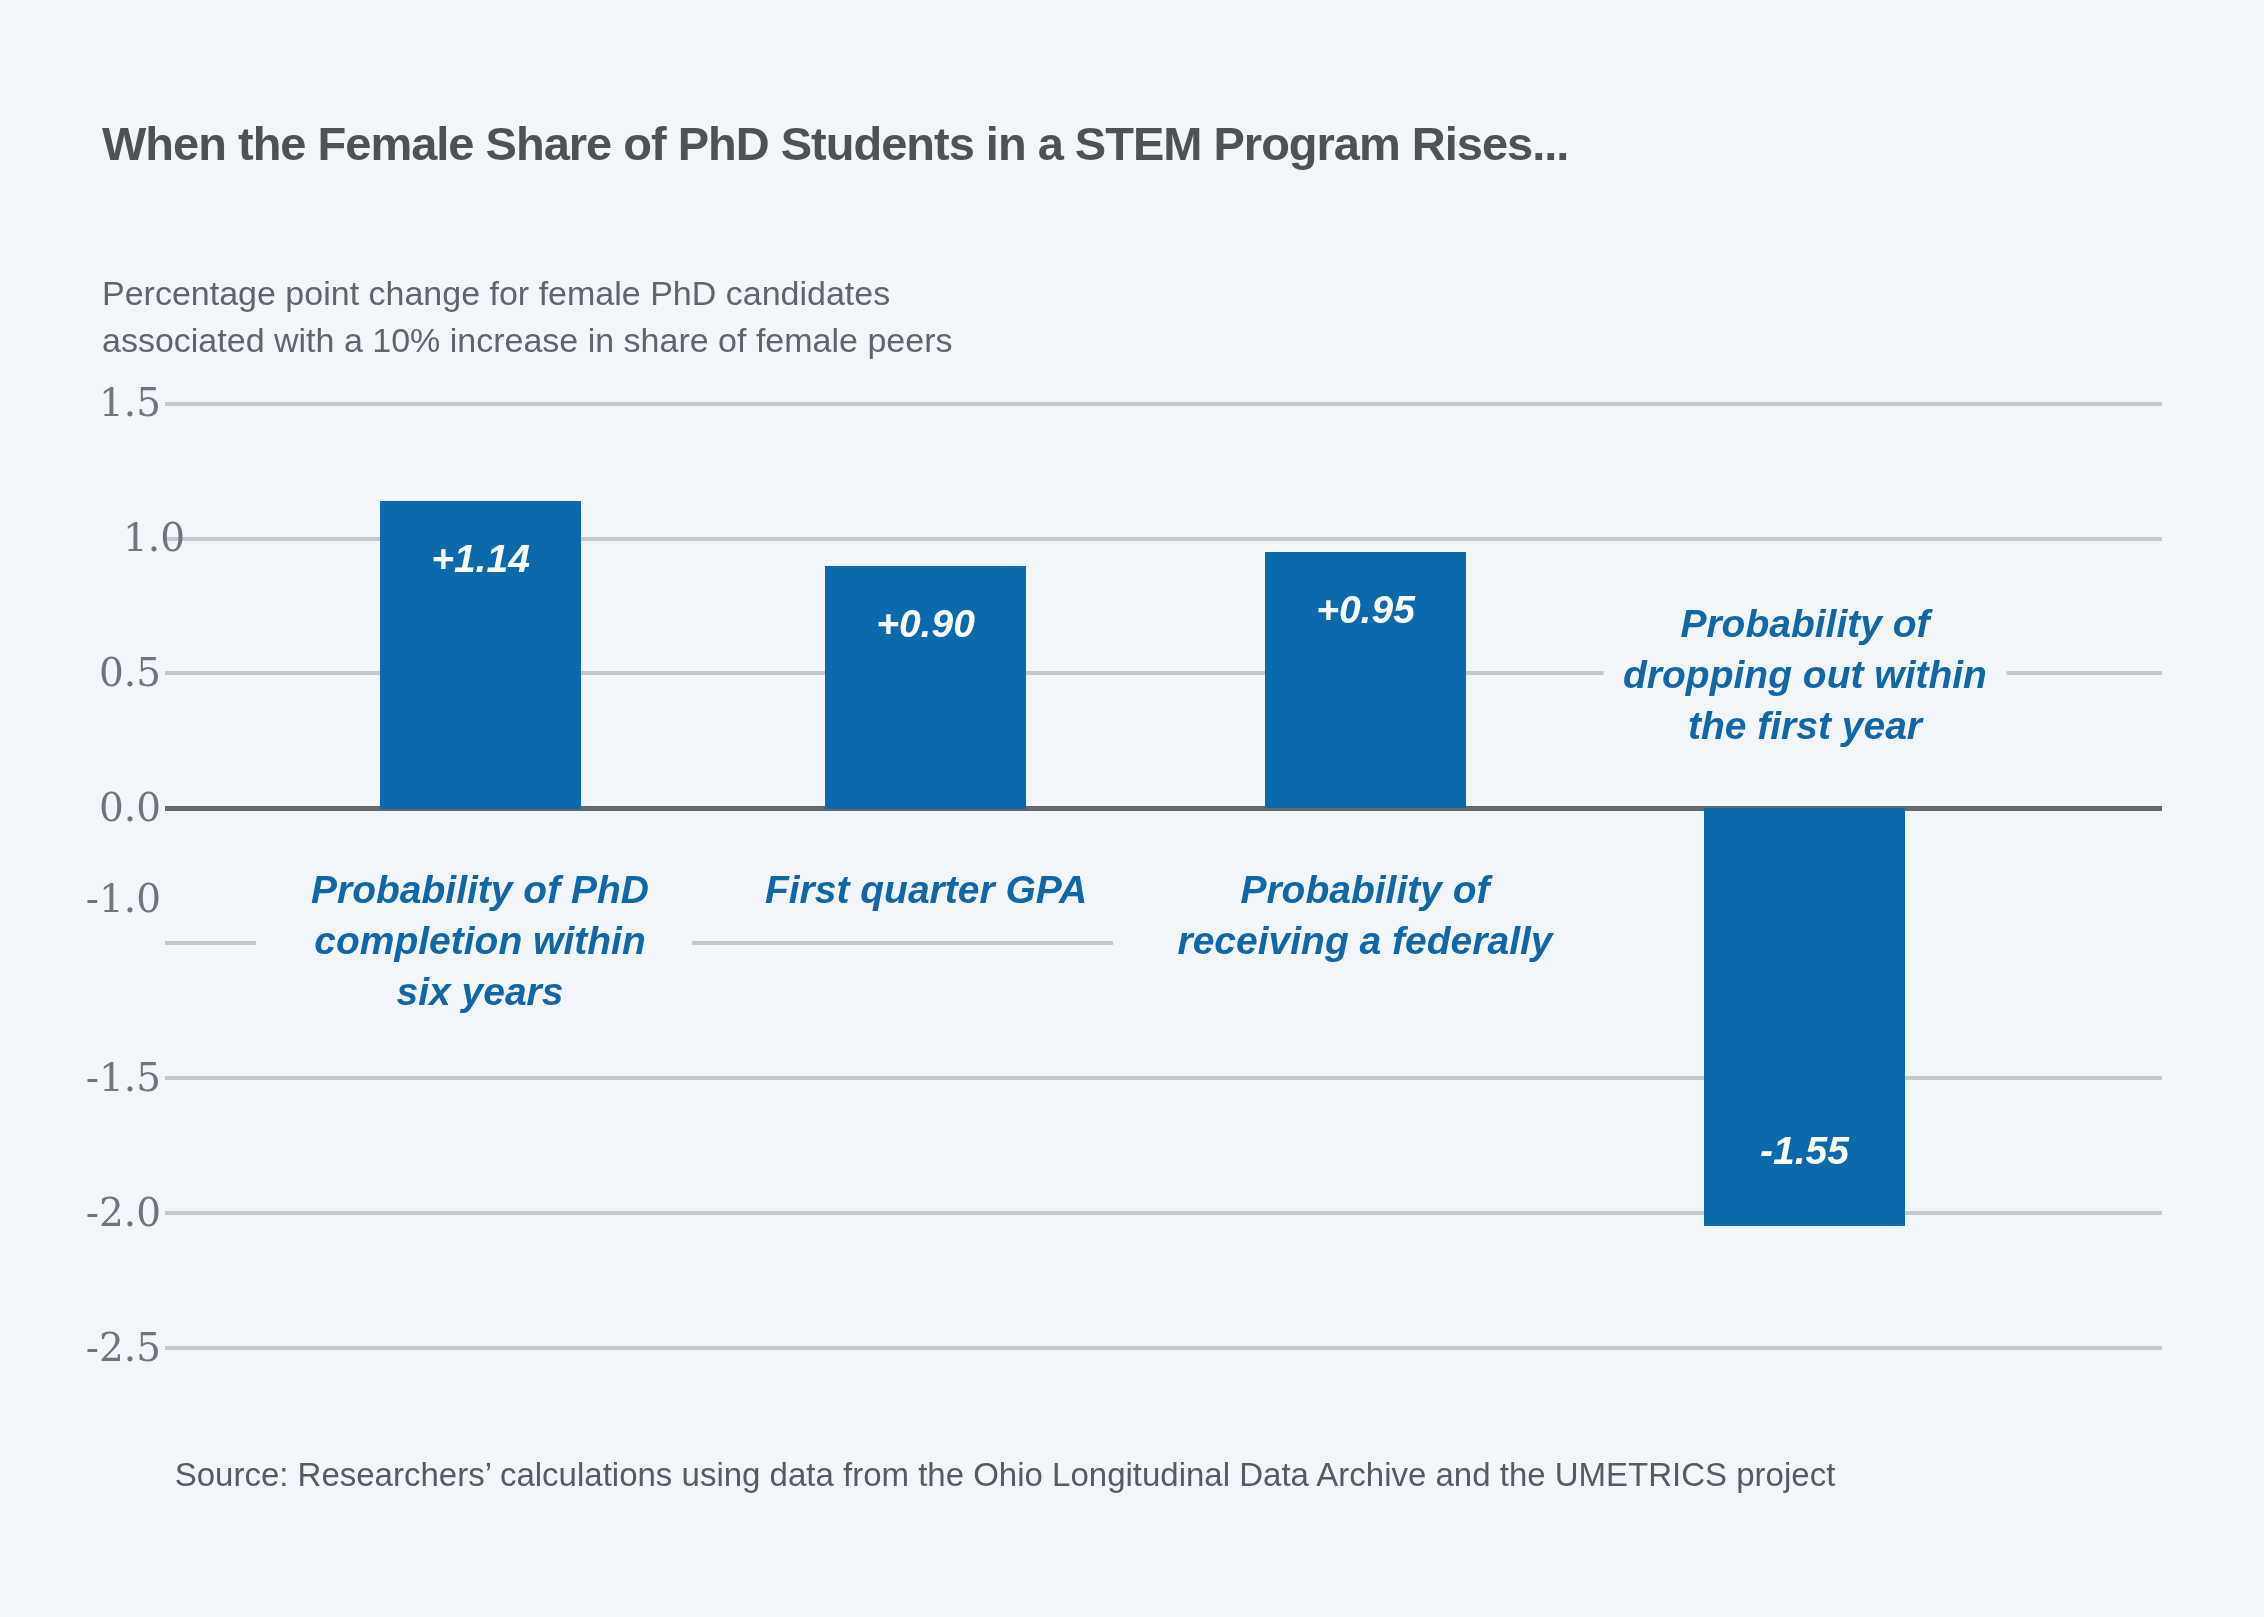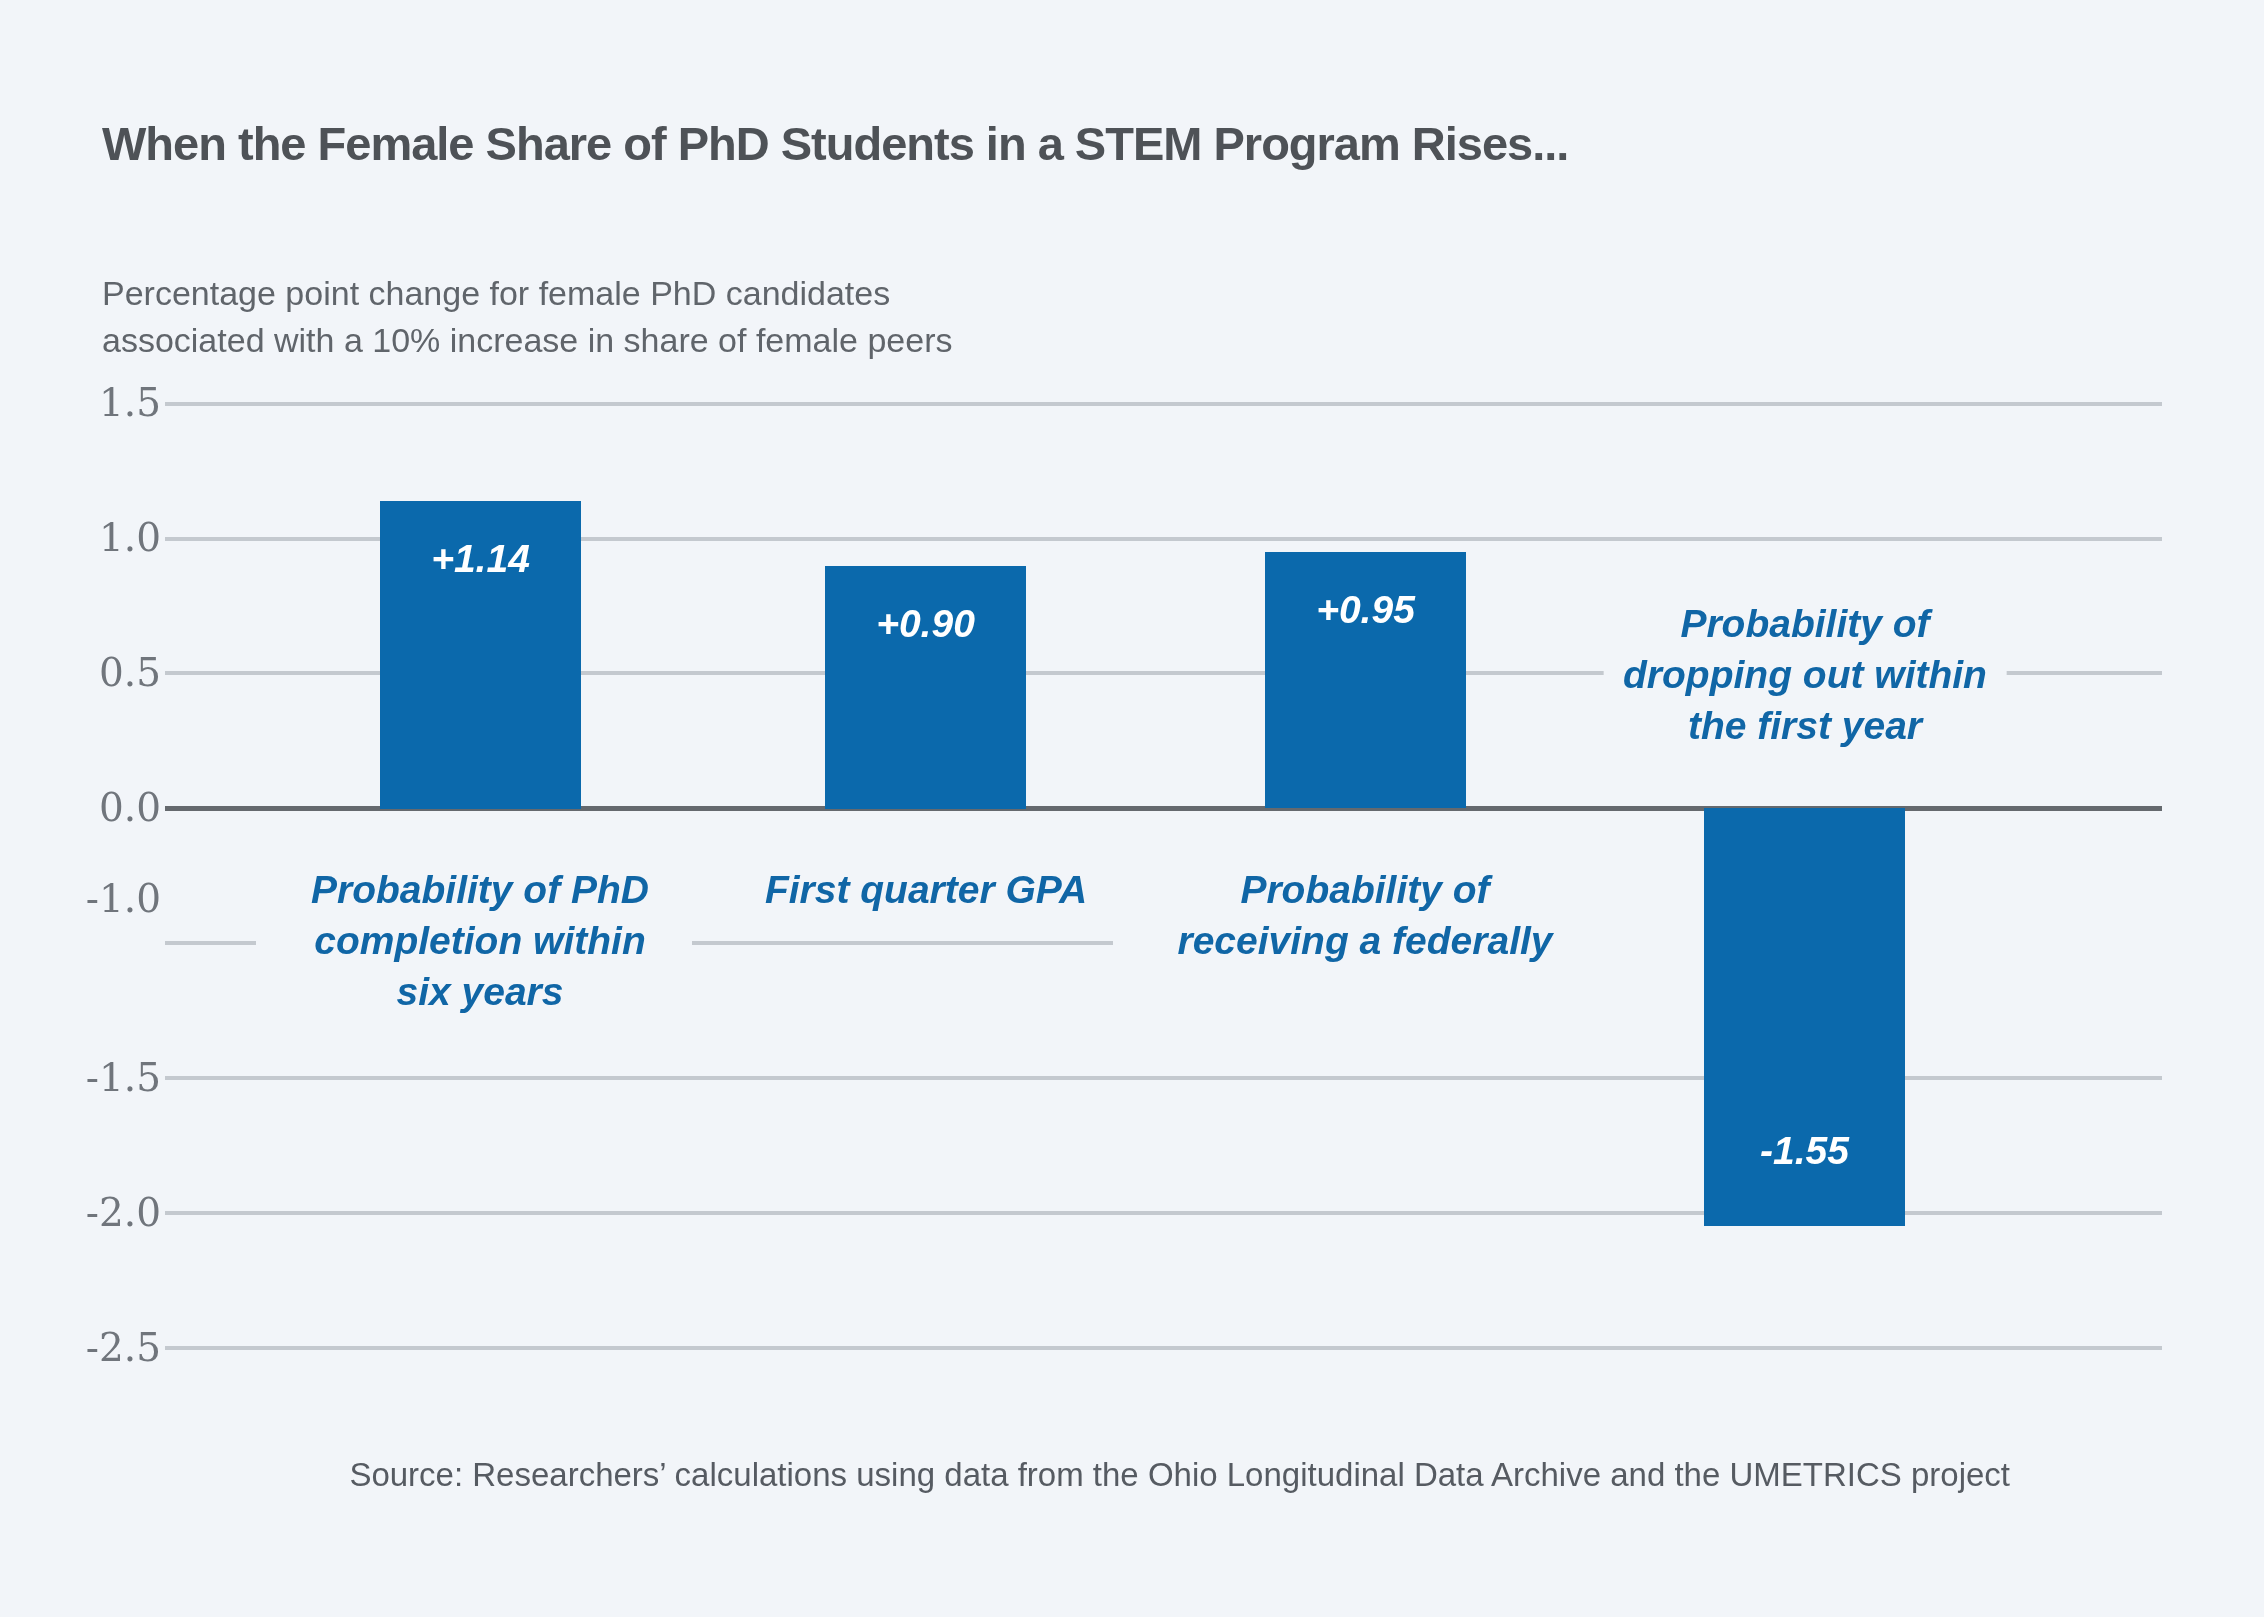--- a/index.html
+++ b/index.html
@@ -36,39 +36,39 @@
   }
   .cat-label{
     position:absolute;transform:translateX(-50%);
     background:var(--bg,#f2f5f9);
     padding:5.8px 19.4px;text-align:center;z-index:3;
     font-size:39px;font-weight:bold;font-style:italic;
     color:var(--labelblue,#1066a6);line-height:51px;white-space:nowrap;
   }
   .source-note{
     position:absolute;left:0;top:1456px;width:2010px;
-    text-align:right;font-size:33px;color:#565b62;
+    text-align:center;font-size:33px;color:#565b62;
   }
 </style>
 </head>
 <body>
 
 <div class="canvas" style="--bg: #f2f5f9; --bar: #0b69ac; --labelblue: #1066a6;">
   <h1 class="chart-title">When the Female Share of PhD Students in a STEM Program Rises...</h1>
 
   <div class="chart-subtitle">
     <div>Percentage point change for female PhD candidates</div>
     <div>associated with a 10% increase in share of female peers</div>
   </div>
 
   <div class="plot" id="plot">
       <div class="gridline" style="left: 165px; width: 1997px; top: 402px;"></div>
       <div class="tick-label" style="top: 378px;">1.5</div>
       <div class="gridline" style="left: 165px; width: 1997px; top: 537px;"></div>
-      <div class="tick-label" style="top: 513px;">1.0</div>
+      <div class="tick-label" style="top: 513px; margin-left: 24px;">1.0</div>
       <div class="gridline" style="left: 165px; width: 1997px; top: 671px;"></div>
       <div class="tick-label" style="top: 648px;">0.5</div>
       <div class="gridline zero" style="left: 165px; width: 1997px; top: 806px;"></div>
       <div class="tick-label" style="top: 783px;">0.0</div>
       <div class="gridline" style="left: 165px; width: 91px; top: 941px;"></div>
       <div class="gridline" style="left: 692px; width: 421px; top: 941px;"></div>
       <div class="tick-label" style="top: 874px;">-1.0</div>
       <div class="gridline" style="left: 165px; width: 1997px; top: 1076px;"></div>
       <div class="tick-label" style="top: 1053px;">-1.5</div>
       <div class="gridline" style="left: 165px; width: 1997px; top: 1211px;"></div>

